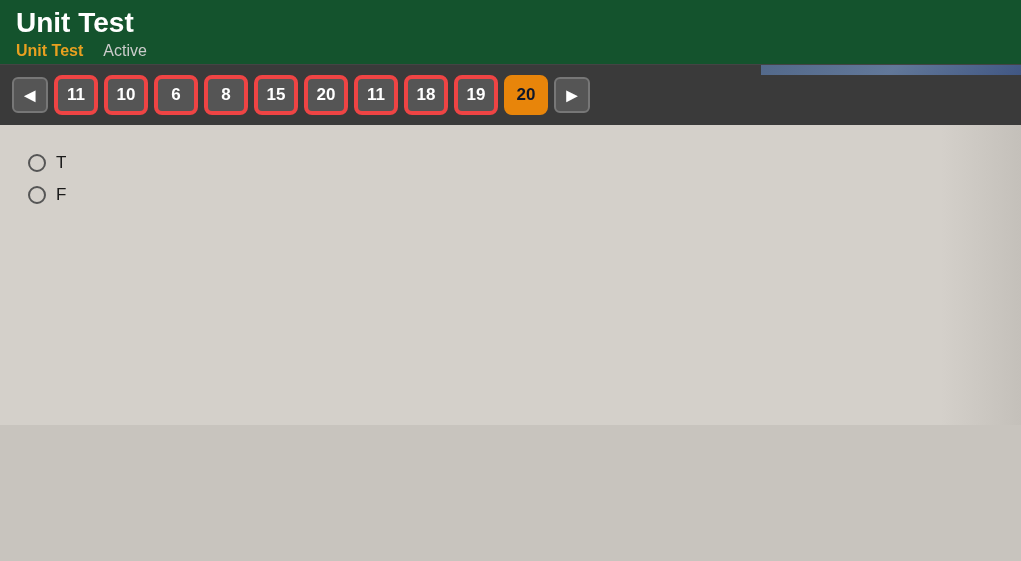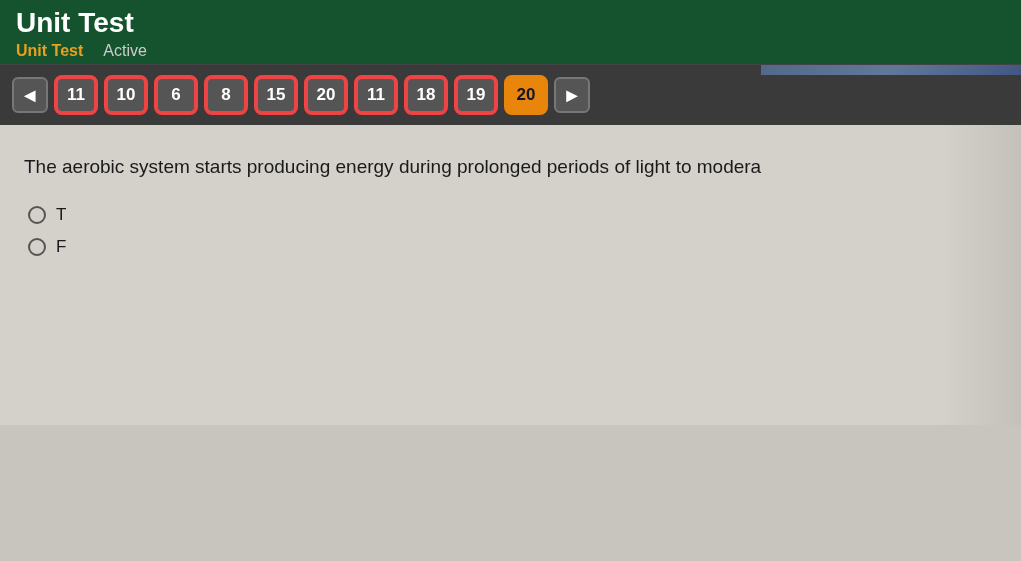--- a/index.html
+++ b/index.html
@@ -175,21 +175,20 @@
   <div class="nav-number">20</div>
   <div class="nav-number">11</div>
   <div class="nav-number">18</div>
   <div class="nav-number">19</div>
   <div class="nav-number active">20</div>
 
   <div class="nav-btn">▶</div>
 </div>
 
 <div class="content-area" style="position:relative;">
-  <p class="question-text">The aerobic system starts producing energy during prolonged periods of light to modera</p>
 
   <div class="answer-options">
     <label class="answer-option">
       <div class="radio-circle"></div>
       <span>T</span>
     </label>
     <label class="answer-option">
       <div class="radio-circle"></div>
       <span>F</span>
     </label>

